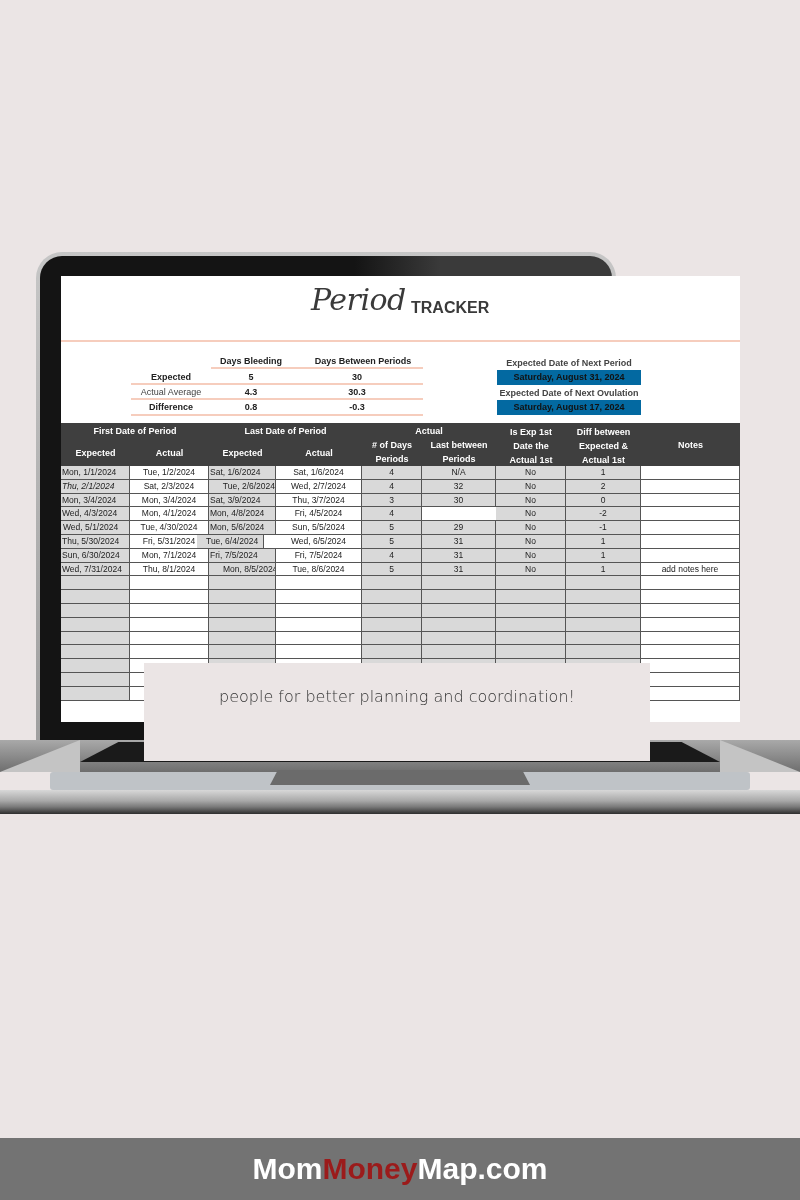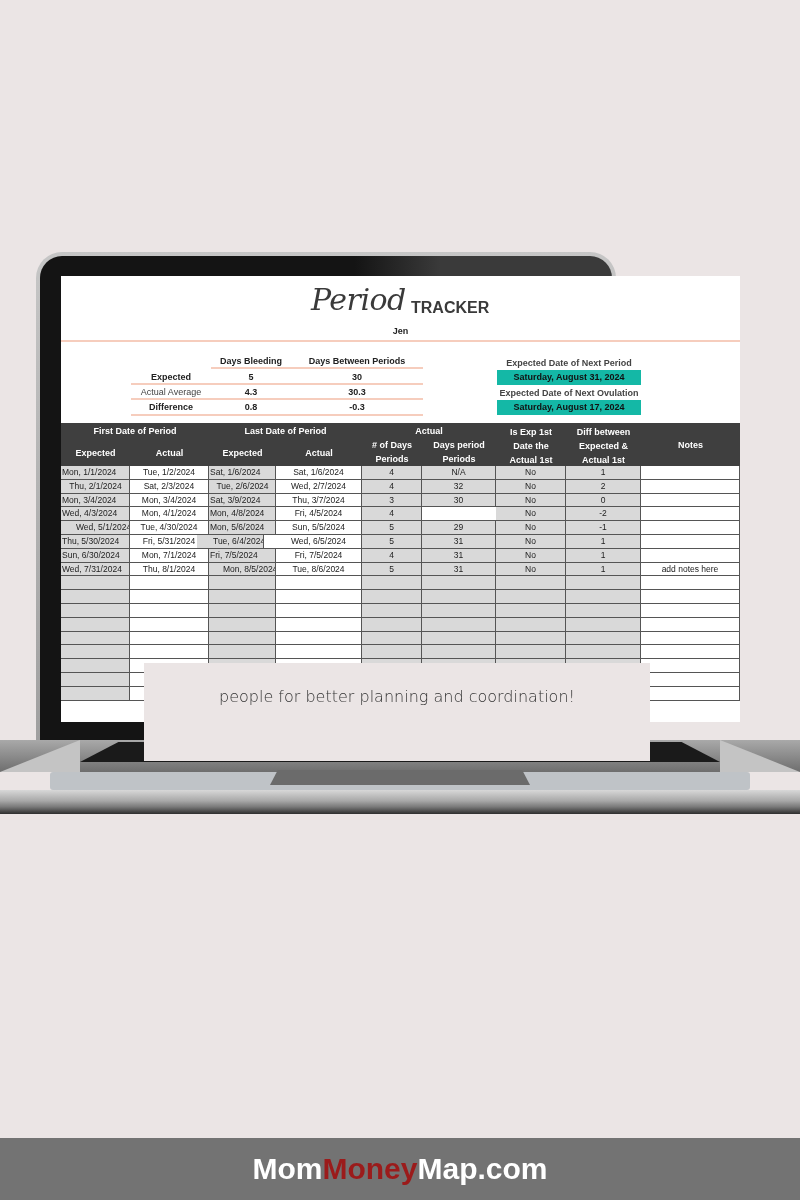--- a/index.html
+++ b/index.html
@@ -67,21 +67,21 @@
   .stats { position: absolute; left: 70px; top: 80px; font-family: "Liberation Sans", sans-serif; font-size: 9px; font-weight: bold; color: #222; }
   .stats .hdr { position: absolute; top: 0; }
   .stats .row { position: absolute; left: 0; height: 15px; width: 292px; }
   .stats .row .lbl { position: absolute; left: 0; width: 80px; text-align: center; }
   .stats .row .v1 { position: absolute; left: 80px; width: 80px; text-align: center; }
   .stats .row .v2 { position: absolute; left: 160px; width: 132px; text-align: center; }
   .stats .line { position: absolute; height: 2px; background: #f6cdbd; }
 
   .next { position: absolute; left: 436px; top: 80px; width: 144px; font-family: "Liberation Sans", sans-serif; font-size: 9px; font-weight: bold; color: #333; text-align: center; }
   .next .cap { height: 14px; line-height: 14px; color: #444; }
-  .next .val { height: 15px; line-height: 15px; background: #14b8a6; color: #111; }
+  .next .val { height: 15px; line-height: 15px; background: #0369a1; color: #111; }
 
   
   .tbl { position: absolute; left: 0; top: 147px; width: 679px; }
   .thead { position: relative; height: 43px; background: #3f3f3f; color: #fff;
            font-family: "Liberation Sans", sans-serif; font-size: 9px; font-weight: bold; }
   .thead div { position: absolute; text-align: center; line-height: 13px; }
   .trow { position: relative; height: 13.8px; border-bottom: 1px solid #555; }
   .trow .c { position: absolute; top: 0; height: 100%; font-family: "Liberation Sans", sans-serif;
              font-size: 8.5px; color: #222; text-align: center; line-height: 13px;
              border-right: 1px solid #555; white-space: nowrap; overflow: hidden; }
@@ -108,26 +108,25 @@
 <body>
 
 <div class="lid-outer">
   <div class="lid-inner">
     <div class="screen">
 
       <div class="title-row">
         <span class="title-script">Period</span>
         <span class="title-caps">TRACKER</span>
       </div>
-      <div class="name-label">Jen</div>
       <div class="pink-rule"></div>
 
       <div class="stats">
         <div class="hdr" style="left:80px;width:80px;text-align:center;">Days Bleeding</div>
-        <div class="hdr" style="left:160px;width:132px;text-align:center;">Days Between Periods</div>
+        <div class="hdr" style="left:166px;width:132px;text-align:center;">Days Between Periods</div>
         <div class="line" style="top:11px;left:80px;width:212px;"></div>
 
         <div class="row" style="top:16px;">
           <span class="lbl">Expected</span>
           <span class="v1">5</span>
           <span class="v2">30</span>
         </div>
         <div class="line" style="top:27px;left:0;width:292px;"></div>
 
         <div class="row" style="top:31px;font-weight:normal;">
@@ -158,21 +157,21 @@
           <div style="left:148px;width:153px;top:2px;">Last Date of Period</div>
           <div style="left:301px;width:134px;top:2px;">Actual</div>
 
           <div style="left:0;width:69px;top:24px;">Expected</div>
           <div style="left:69px;width:79px;top:24px;">Actual</div>
           <div style="left:148px;width:67px;top:24px;">Expected</div>
           <div style="left:215px;width:86px;top:24px;">Actual</div>
 
           <div style="left:301px;width:60px;top:16px;"># of Days</div>
           <div style="left:301px;width:60px;top:30px;">Periods</div>
-          <div style="left:361px;width:74px;top:16px;">Days period</div>
+          <div style="left:361px;width:74px;top:16px;">Last between</div>
           <div style="left:361px;width:74px;top:30px;">Periods</div>
 
           <div style="left:435px;width:70px;top:3px;">Is Exp 1st</div>
           <div style="left:435px;width:70px;top:17px;">Date the</div>
           <div style="left:435px;width:70px;top:31px;">Actual 1st</div>
 
           <div style="left:505px;width:75px;top:3px;">Diff between</div>
           <div style="left:505px;width:75px;top:17px;">Expected &amp;</div>
           <div style="left:505px;width:75px;top:31px;">Actual 1st</div>
 
@@ -185,23 +184,23 @@
               <div class="c w" style="left: 69px; width: 79px;">Tue, 1/2/2024</div>
               <div class="c g" style="left: 148px; width: 67px; text-align: left; padding-left: 1px;">Sat, 1/6/2024</div>
               <div class="c w" style="left: 215px; width: 86px;">Sat, 1/6/2024</div>
               <div class="c g" style="left: 301px; width: 60px;">4</div>
               <div class="c g" style="left: 361px; width: 74px;">N/A</div>
               <div class="c g" style="left: 435px; width: 70px;">No</div>
               <div class="c g" style="left: 505px; width: 75px;">1</div>
               <div class="c w" style="left: 580px; width: 99px;"></div>
             </div>
             <div class="trow">
-              <div class="c g" style="left: 0px; width: 69px; text-align: center; padding-left: 1px;">Thu, 2/1/2024</div>
+              <div class="c g" style="left: 0px; width: 69px; text-align: left; padding-left: 1px; font-style: italic;">Thu, 2/1/2024</div>
               <div class="c w" style="left: 69px; width: 79px;">Sat, 2/3/2024</div>
-              <div class="c g" style="left: 148px; width: 67px; text-align: center; padding-left: 1px;">Tue, 2/6/2024</div>
+              <div class="c g" style="left: 148px; width: 67px; text-align: right; padding-left: 1px;">Tue, 2/6/2024</div>
               <div class="c w" style="left: 215px; width: 86px;">Wed, 2/7/2024</div>
               <div class="c g" style="left: 301px; width: 60px;">4</div>
               <div class="c g" style="left: 361px; width: 74px;">32</div>
               <div class="c g" style="left: 435px; width: 70px;">No</div>
               <div class="c g" style="left: 505px; width: 75px;">2</div>
               <div class="c w" style="left: 580px; width: 99px;"></div>
             </div>
             <div class="trow">
               <div class="c g" style="left: 0px; width: 69px; text-align: left; padding-left: 1px;">Mon, 3/4/2024</div>
               <div class="c w" style="left: 69px; width: 79px;">Mon, 3/4/2024</div>
@@ -218,34 +217,34 @@
               <div class="c w" style="left: 69px; width: 79px;">Mon, 4/1/2024</div>
               <div class="c g" style="left: 148px; width: 67px; text-align: left; padding-left: 1px;">Mon, 4/8/2024</div>
               <div class="c w" style="left: 215px; width: 86px;">Fri, 4/5/2024</div>
               <div class="c g" style="left: 301px; width: 60px;">4</div>
               <div class="c g" style="left: 361px; width: 74px; margin-top: 26px;">28</div>
               <div class="c g" style="left: 435px; width: 70px;">No</div>
               <div class="c g" style="left: 505px; width: 75px;">-2</div>
               <div class="c w" style="left: 580px; width: 99px;"></div>
             </div>
             <div class="trow">
-              <div class="c g" style="left: 0px; width: 69px; text-align: left; padding-left: 15px;">Wed, 5/1/2024</div>
+              <div class="c g" style="left: 0px; width: 69px; text-align: left; padding-left: 2px;">Wed, 5/1/2024</div>
               <div class="c w" style="left: 69px; width: 79px;">Tue, 4/30/2024</div>
               <div class="c g" style="left: 148px; width: 67px; text-align: left; padding-left: 1px;">Mon, 5/6/2024</div>
               <div class="c w" style="left: 215px; width: 86px;">Sun, 5/5/2024</div>
               <div class="c g" style="left: 301px; width: 60px;">5</div>
               <div class="c g" style="left: 361px; width: 74px;">29</div>
               <div class="c g" style="left: 435px; width: 70px;">No</div>
               <div class="c g" style="left: 505px; width: 75px;">-1</div>
               <div class="c w" style="left: 580px; width: 99px;"></div>
             </div>
             <div class="trow">
               <div class="c g" style="left: 0px; width: 69px; text-align: left; padding-left: 1px;">Thu, 5/30/2024</div>
               <div class="c w" style="left: 69px; width: 79px;">Fri, 5/31/2024</div>
-              <div class="c g" style="left: 136px; width: 67px; text-align: left; padding-left: 16px;">Tue, 6/4/2024</div>
+              <div class="c g" style="left: 136px; width: 67px; text-align: left; padding-left: 9px;">Tue, 6/4/2024</div>
               <div class="c w" style="left: 215px; width: 86px;">Wed, 6/5/2024</div>
               <div class="c g" style="left: 301px; width: 60px;">5</div>
               <div class="c g" style="left: 361px; width: 74px;">31</div>
               <div class="c g" style="left: 435px; width: 70px;">No</div>
               <div class="c g" style="left: 505px; width: 75px;">1</div>
               <div class="c w" style="left: 580px; width: 99px;"></div>
             </div>
             <div class="trow">
               <div class="c g" style="left: 0px; width: 69px; text-align: left; padding-left: 1px;">Sun, 6/30/2024</div>
               <div class="c w" style="left: 69px; width: 79px;">Mon, 7/1/2024</div>

